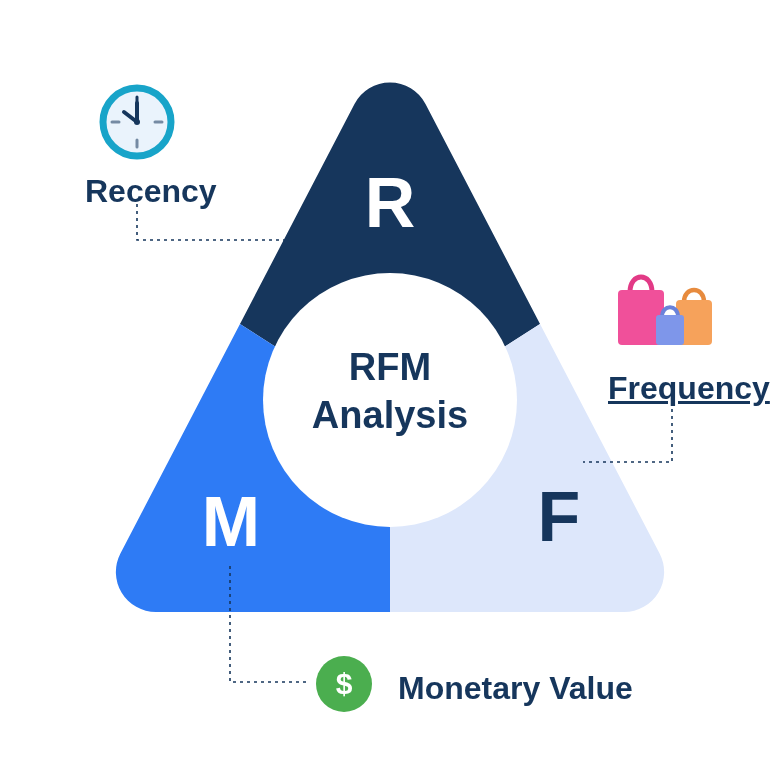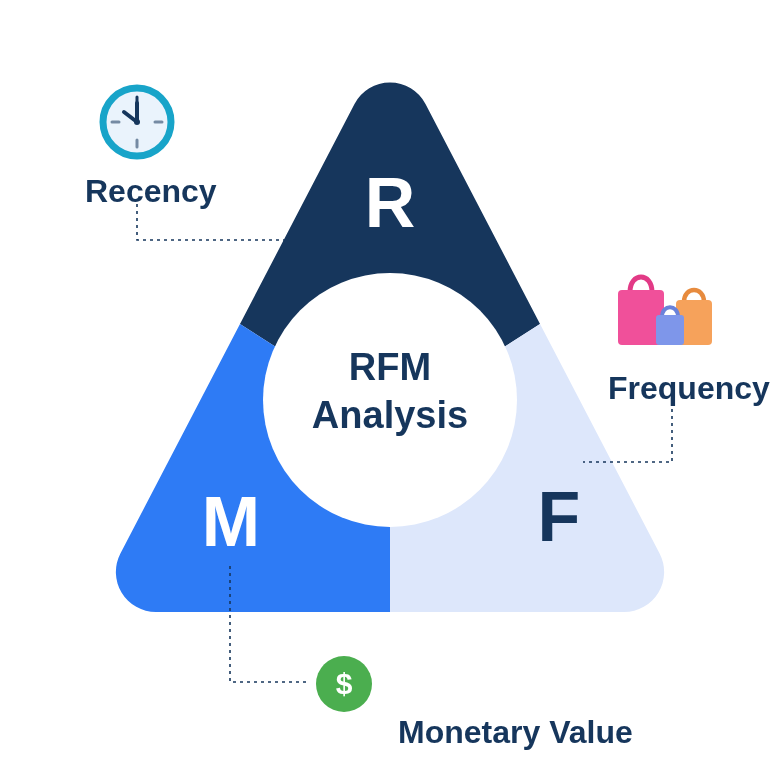--- a/index.html
+++ b/index.html
@@ -39,22 +39,22 @@
   }
 
   .side-label {
     position: absolute;
     color: #16365c;
     font-size: 32px;
     font-weight: 700;
     white-space: nowrap;
   }
   #label-recency   { left: 85px;  top: 173px; }
-  #label-frequency { left: 608px; top: 370px; }
-  #label-monetary  { left: 398px; top: 670px; margin-top: 44px; }
+  #label-frequency { left: 608px; top: 370px; text-decoration: underline; }
+  #label-monetary  { left: 398px; top: 670px; }
 
   .icon-wrap { position: absolute; }
   #clock-icon-wrap { left: 95px;  top: 80px;  width: 84px;  height: 84px; }
   #bags-icon-wrap  { left: 606px; top: 258px; width: 112px; height: 90px; }
 
   #dollar-icon-wrap {
     left: 316px; top: 656px;
     width: 56px; height: 56px;
     border-radius: 50%;
     background: #4bae4f;

